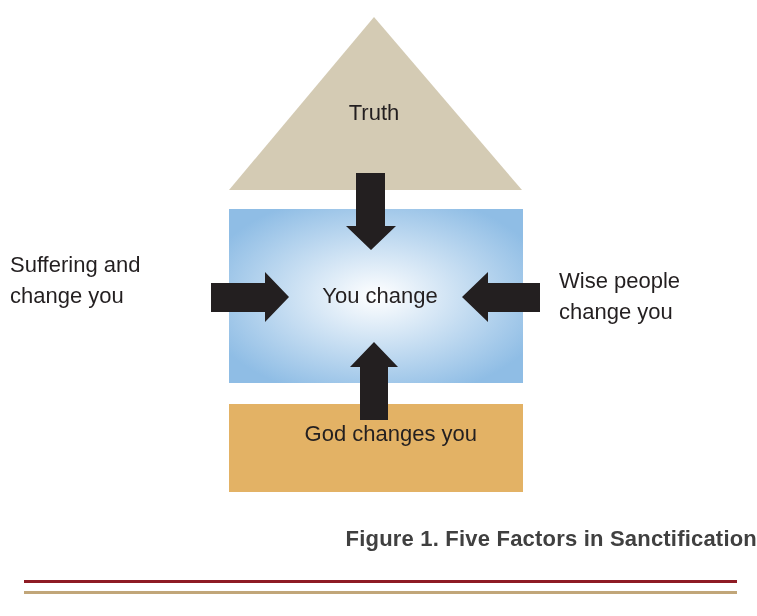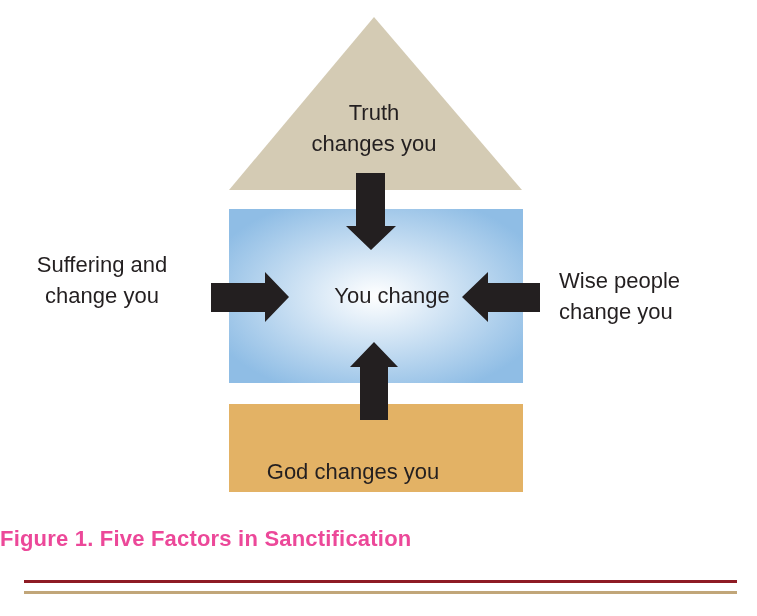--- a/index.html
+++ b/index.html
@@ -1,24 +1,24 @@
 <!DOCTYPE html>
 <html><head>
   <meta charset="utf-8">
   <style>
     html, body { margin: 0; padding: 0; background: #ffffff; }
     body { width: 757px; height: 616px; position: relative; overflow: hidden;
            font-family: "Liberation Sans", sans-serif; }
     svg.stage { position: absolute; left: 0; top: 0; }
     .label { position: absolute; font-weight: normal; color: #231f20; font-size: 22px; line-height: 31px; }
     .center { text-align: center; }
-    .right { text-align: center; }
+    .right { text-align: left; }
     .left { text-align: left; }
-    .caption { position: absolute; left: 0; width: 757px; top: 526px; text-align: left;
-               font-weight: bold; font-size: 22px; color: #ec4899; letter-spacing: 0.2px; }
+    .caption { position: absolute; left: 0; width: 757px; top: 526px; text-align: right;
+               font-weight: bold; font-size: 22px; color: #404040; letter-spacing: 0.2px; }
     .rule { position: absolute; left: 24px; width: 713px; height: 3px; }
   </style>
 </head>
 <body>
 
 <svg class="stage" width="757" height="616" viewBox="0 0 757 616">
   <defs>
     <radialGradient id="blueGrad" cx="50%" cy="50%" r="60%" fx="50%" fy="50%">
       <stop offset="0%" stop-color="#ffffff"></stop>
       <stop offset="35%" stop-color="#d8e8f6"></stop>
@@ -36,33 +36,32 @@
 
   <polygon points="360,420 388,420 388,367 398,367 374,342 350,367 360,367" fill="#231f20"></polygon>
 
   <polygon points="211,283 265,283 265,272 289,297 265,322 265,312 211,312" fill="#231f20"></polygon>
 
   <polygon points="540,283 488,283 488,272 462,297 488,322 488,312 540,312" fill="#231f20"></polygon>
 </svg>
 
 <div class="label center" style="left:274px; top:97px; width:200px;">
   <div>Truth</div>
-  <div>changes you</div>
 </div>
 
-<div class="label center" style="left:292px; top:280px; width:200px;">You change</div>
+<div class="label center" style="left:280px; top:280px; width:200px;">You change</div>
 
 <div class="label right" style="left:10px; top:249px; width:184px;">
   <div>Suffering and</div>
   <div>change you</div>
 </div>
 
 <div class="label left" style="left:559px; top:265px; width:190px;">
   <div>Wise people</div>
   <div>change you</div>
 </div>
 
-<div class="label center" style="left:229px; top:456px; width:248px;">God changes you</div>
+<div class="label center" style="left:229px; top:418px; width:248px;text-align:right;">God changes you</div>
 
 <div class="caption" style="left:0; width:757px;">Figure 1. Five Factors in Sanctification</div>
 
 <div class="rule" style="top:580px; background:#8e1b24;"></div>
 <div class="rule" style="top:591px; background:#c1a679;"></div>
 
 </body></html>

